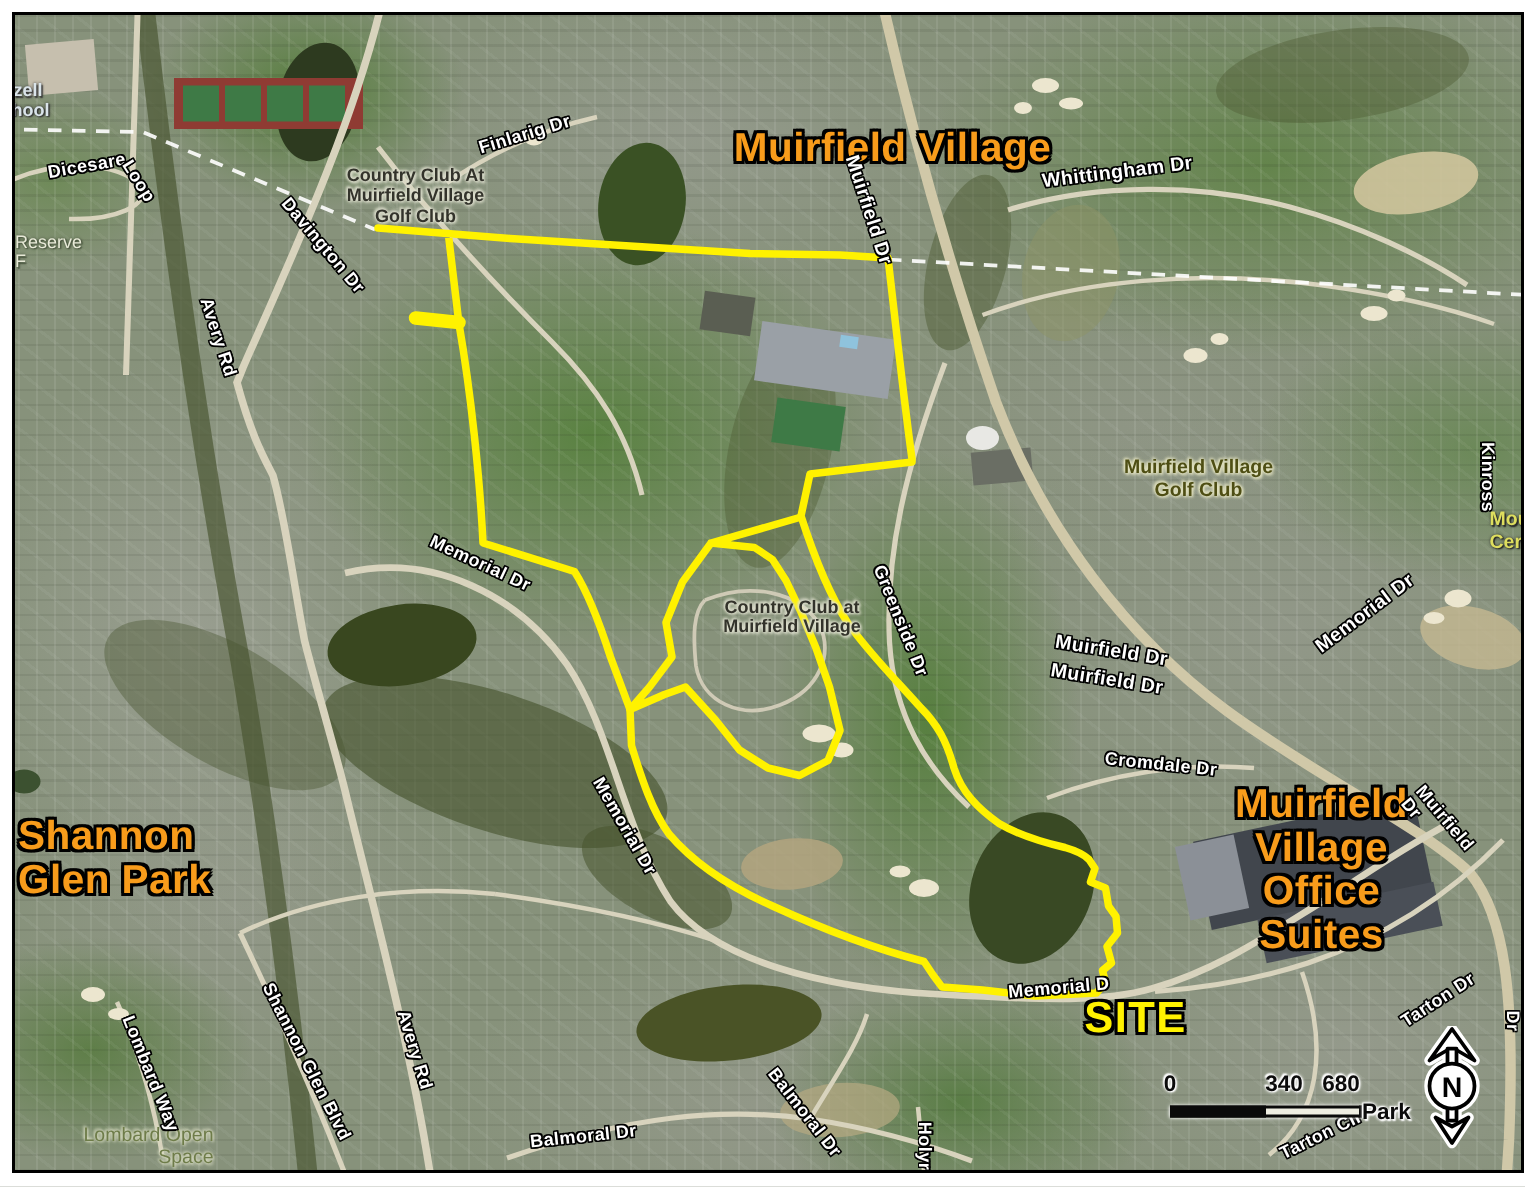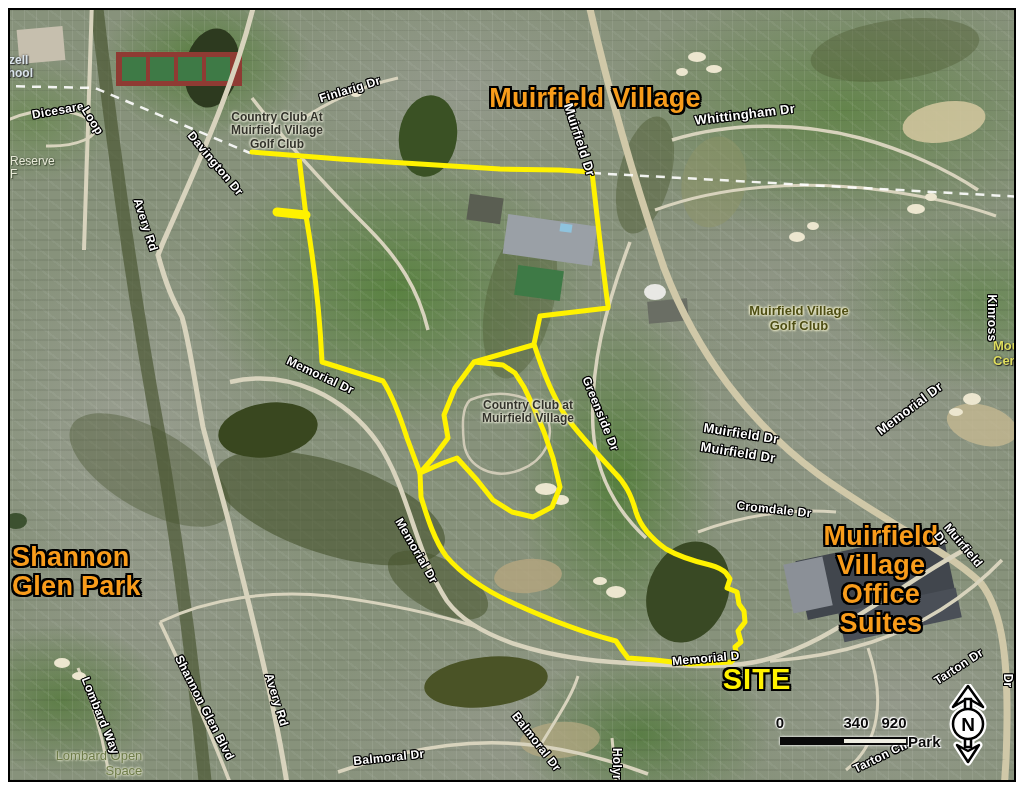--- a/index.html
+++ b/index.html
@@ -194,21 +194,21 @@
           <div class="lbl road" style="left: 389px; top: 758px; font-size: 12px; transform: translate(-50%, -50%) rotate(-6deg);">Balmoral Dr</div>
           <div class="lbl road" style="left: 536px; top: 742px; font-size: 12px; transform: translate(-50%, -50%) rotate(52deg);">Balmoral Dr</div>
           <div class="lbl road" style="left: 616px; top: 764px; font-size: 12px; transform: translate(-50%, -50%) rotate(90deg);">Holyr</div>
           <div class="lbl road" style="left: 204px; top: 708px; font-size: 12px; transform: translate(-50%, -50%) rotate(63deg);">Shannon Glen Blvd</div>
           <div class="lbl road" style="left: 100px; top: 716px; font-size: 12px; transform: translate(-50%, -50%) rotate(68deg);">Lombard Way</div>
         </div>
 
       <div class="scalebar">
         <span class="sb-num" style="left:8px;top:0;">0</span>
         <span class="sb-num" style="left:60px;top:0;margin-left:24px;">340</span>
-        <span class="sb-num" style="left:122px;top:0;">920</span>
+        <span class="sb-num" style="left:122px;top:0;">680</span>
         <span class="sb-bar">
           <span class="sb-b1"></span>
           <span class="sb-b2"></span>
         </span>
         <span class="sb-unit">Park</span>
       </div>
 
       <svg class="north" viewBox="0 0 60 82">
         <g stroke="#ffffff" stroke-width="7" fill="#ffffff" stroke-linejoin="round">
           <path d="M30,2 L15,23 L27,16 L33,16 L45,23 Z"></path>

